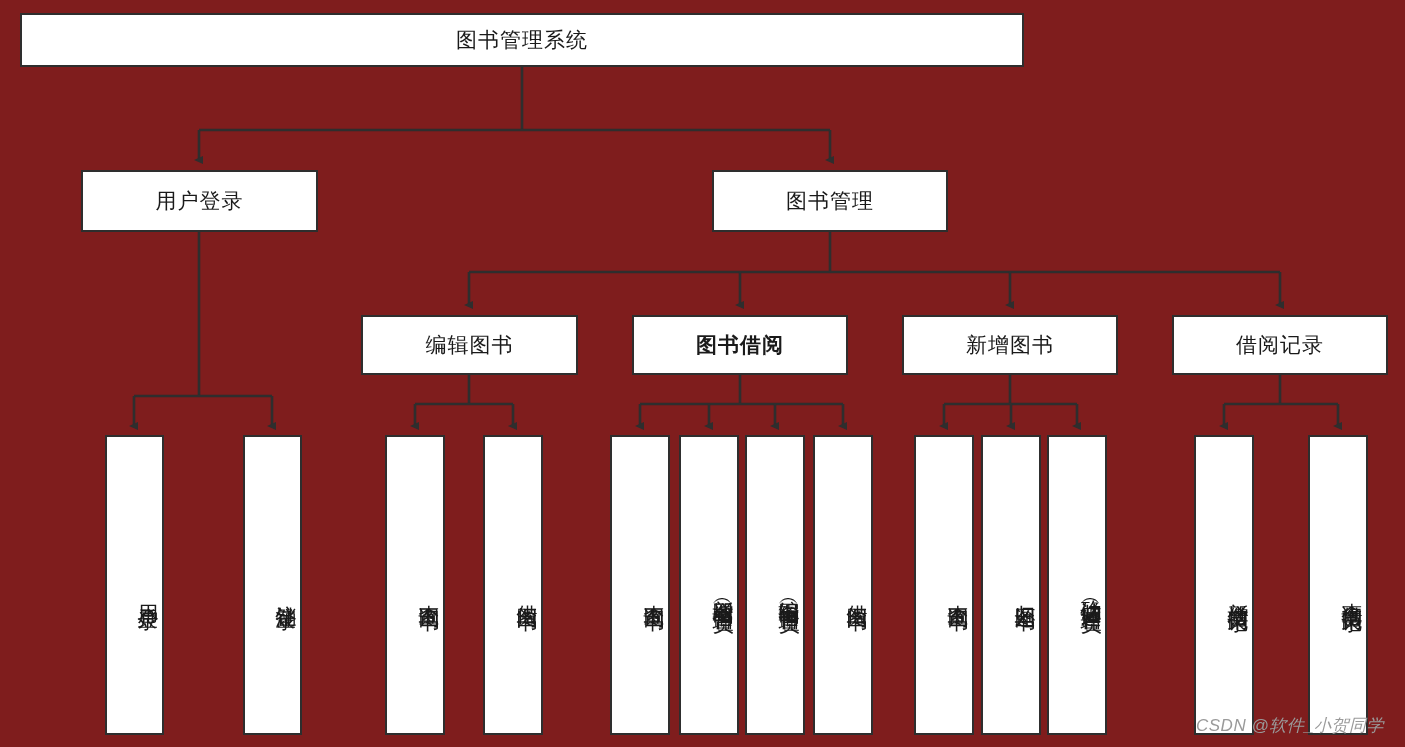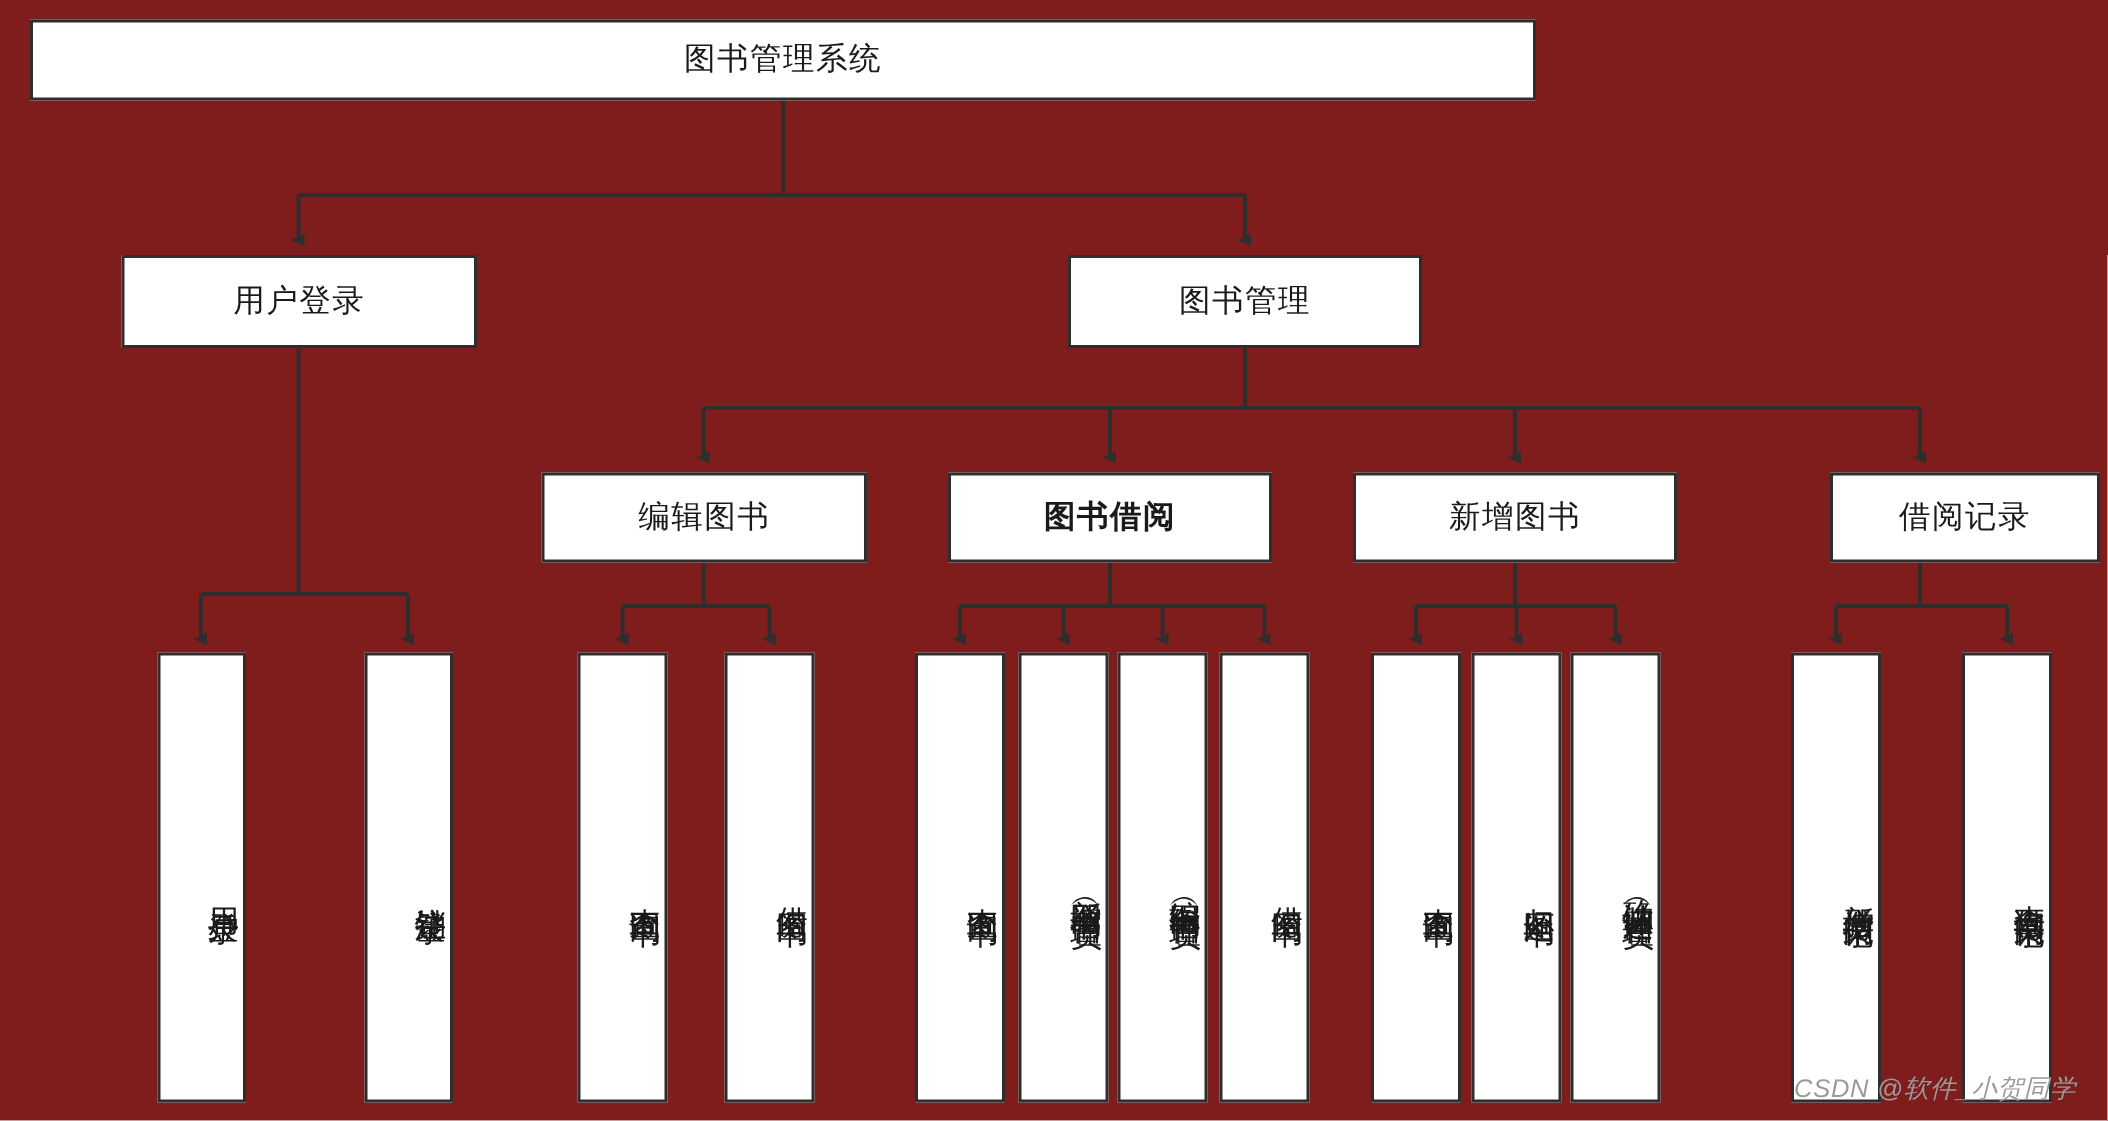--- a/index.html
+++ b/index.html
@@ -120,21 +120,21 @@
   </svg>
 
   <div class="node horiz" style="left:20px; top:13px; width:1004px; height:54px;">图书管理系统</div>
 
   <div class="node horiz" style="left:81px; top:170px; width:237px; height:62px;">用户登录</div>
   <div class="node horiz" style="left:712px; top:170px; width:236px; height:62px;">图书管理</div>
 
   <div class="node horiz" style="left:361px; top:315px; width:217px; height:60px;">编辑图书</div>
   <div class="node horiz" style="left:632px; top:315px; width:216px; height:60px;font-weight:bold;">图书借阅</div>
   <div class="node horiz" style="left:902px; top:315px; width:216px; height:60px;">新增图书</div>
-  <div class="node horiz" style="left:1172px; top:315px; width:180px; height:60px;margin-left:48px;">借阅记录</div>
+  <div class="node horiz" style="left:1172px; top:315px; width:216px; height:60px;">借阅记录</div>
 
   <div class="node vert" style="left:105px; top:435px; width:59px; height:300px;">用户登录</div>
   <div class="node vert" style="left:243px; top:435px; width:59px; height:300px;">注销登录</div>
 
   <div class="node vert" style="left:385px; top:435px; width:60px; height:300px;">查询图书</div>
   <div class="node vert" style="left:483px; top:435px; width:60px; height:300px;">借阅图书</div>
 
   <div class="node vert" style="left:610px; top:435px; width:60px; height:300px;">查询图书</div>
   <div class="node vert" style="left:679px; top:435px; width:60px; height:300px;">新增图书（管理员）</div>
   <div class="node vert" style="left:745px; top:435px; width:60px; height:300px;">编辑图书（管理员）</div>

